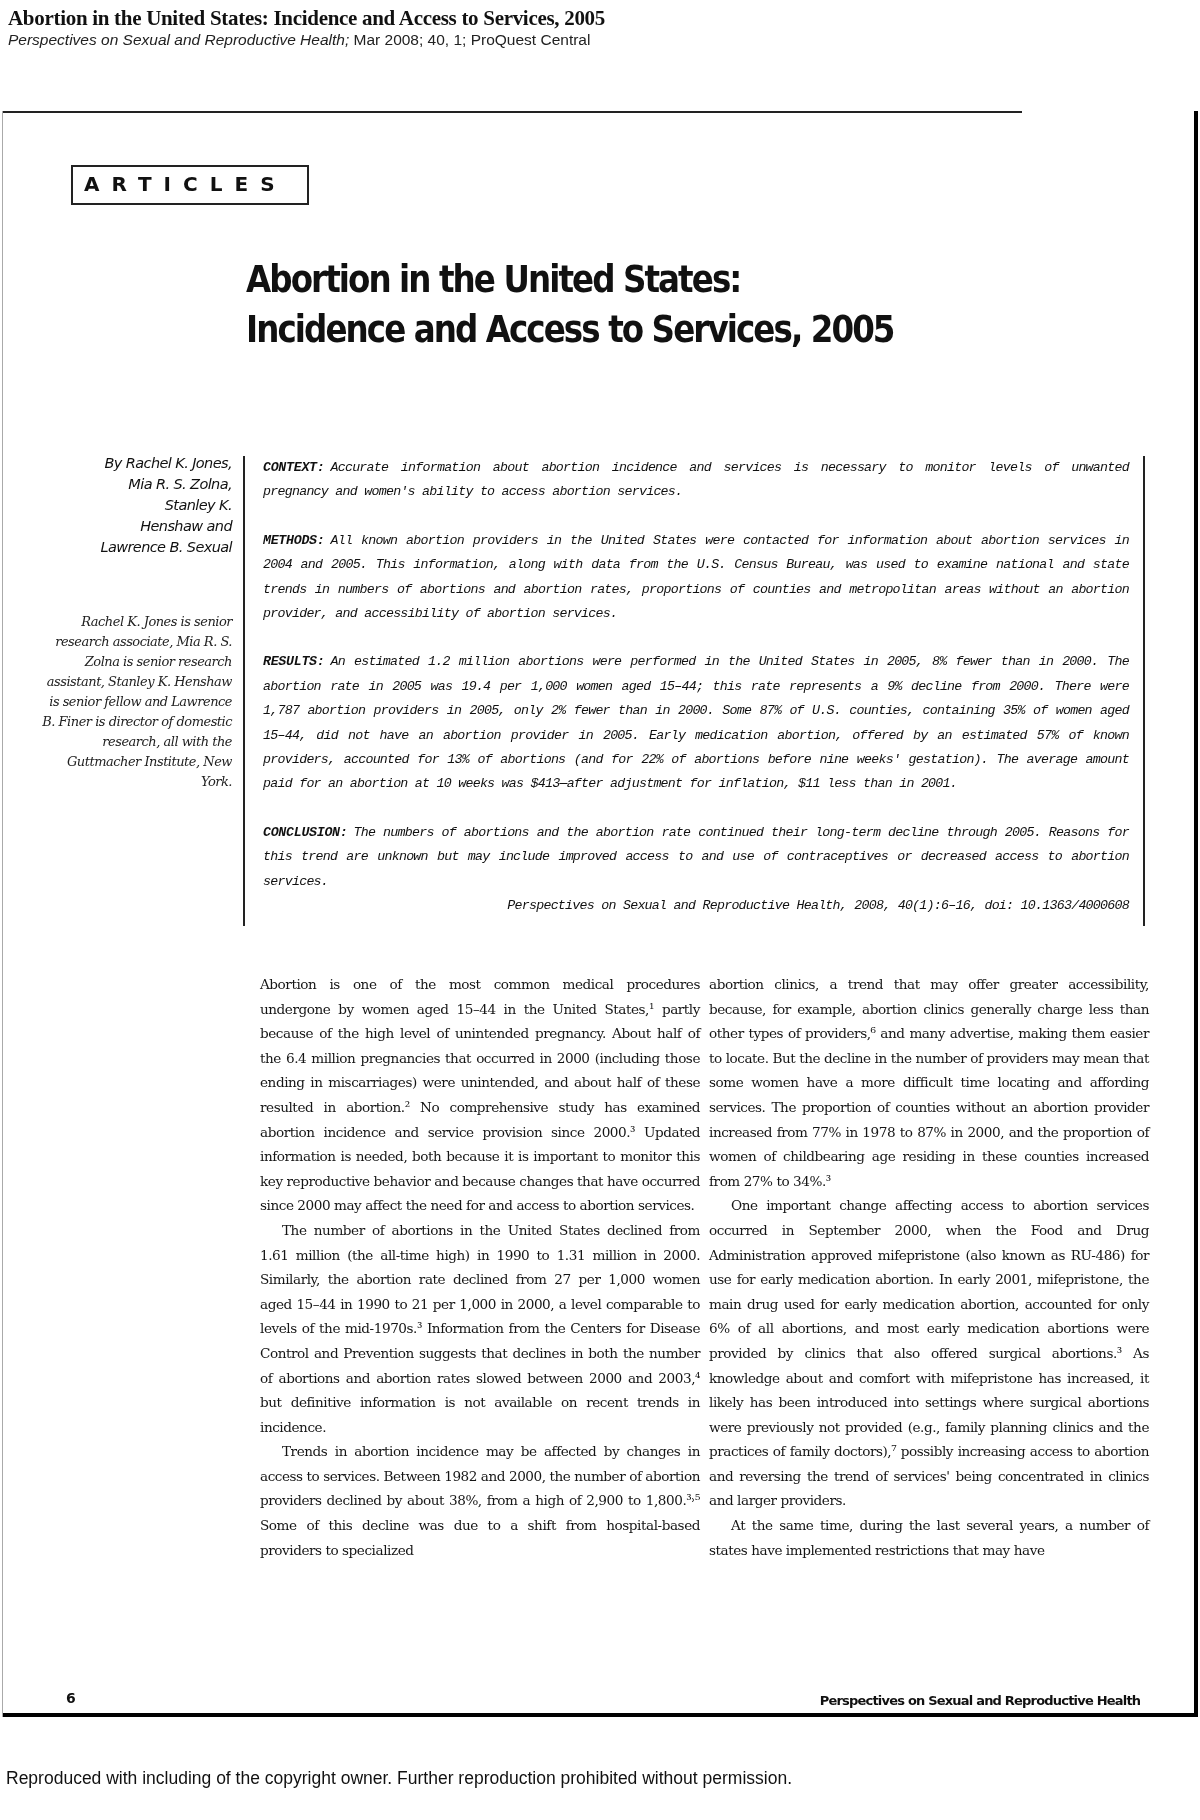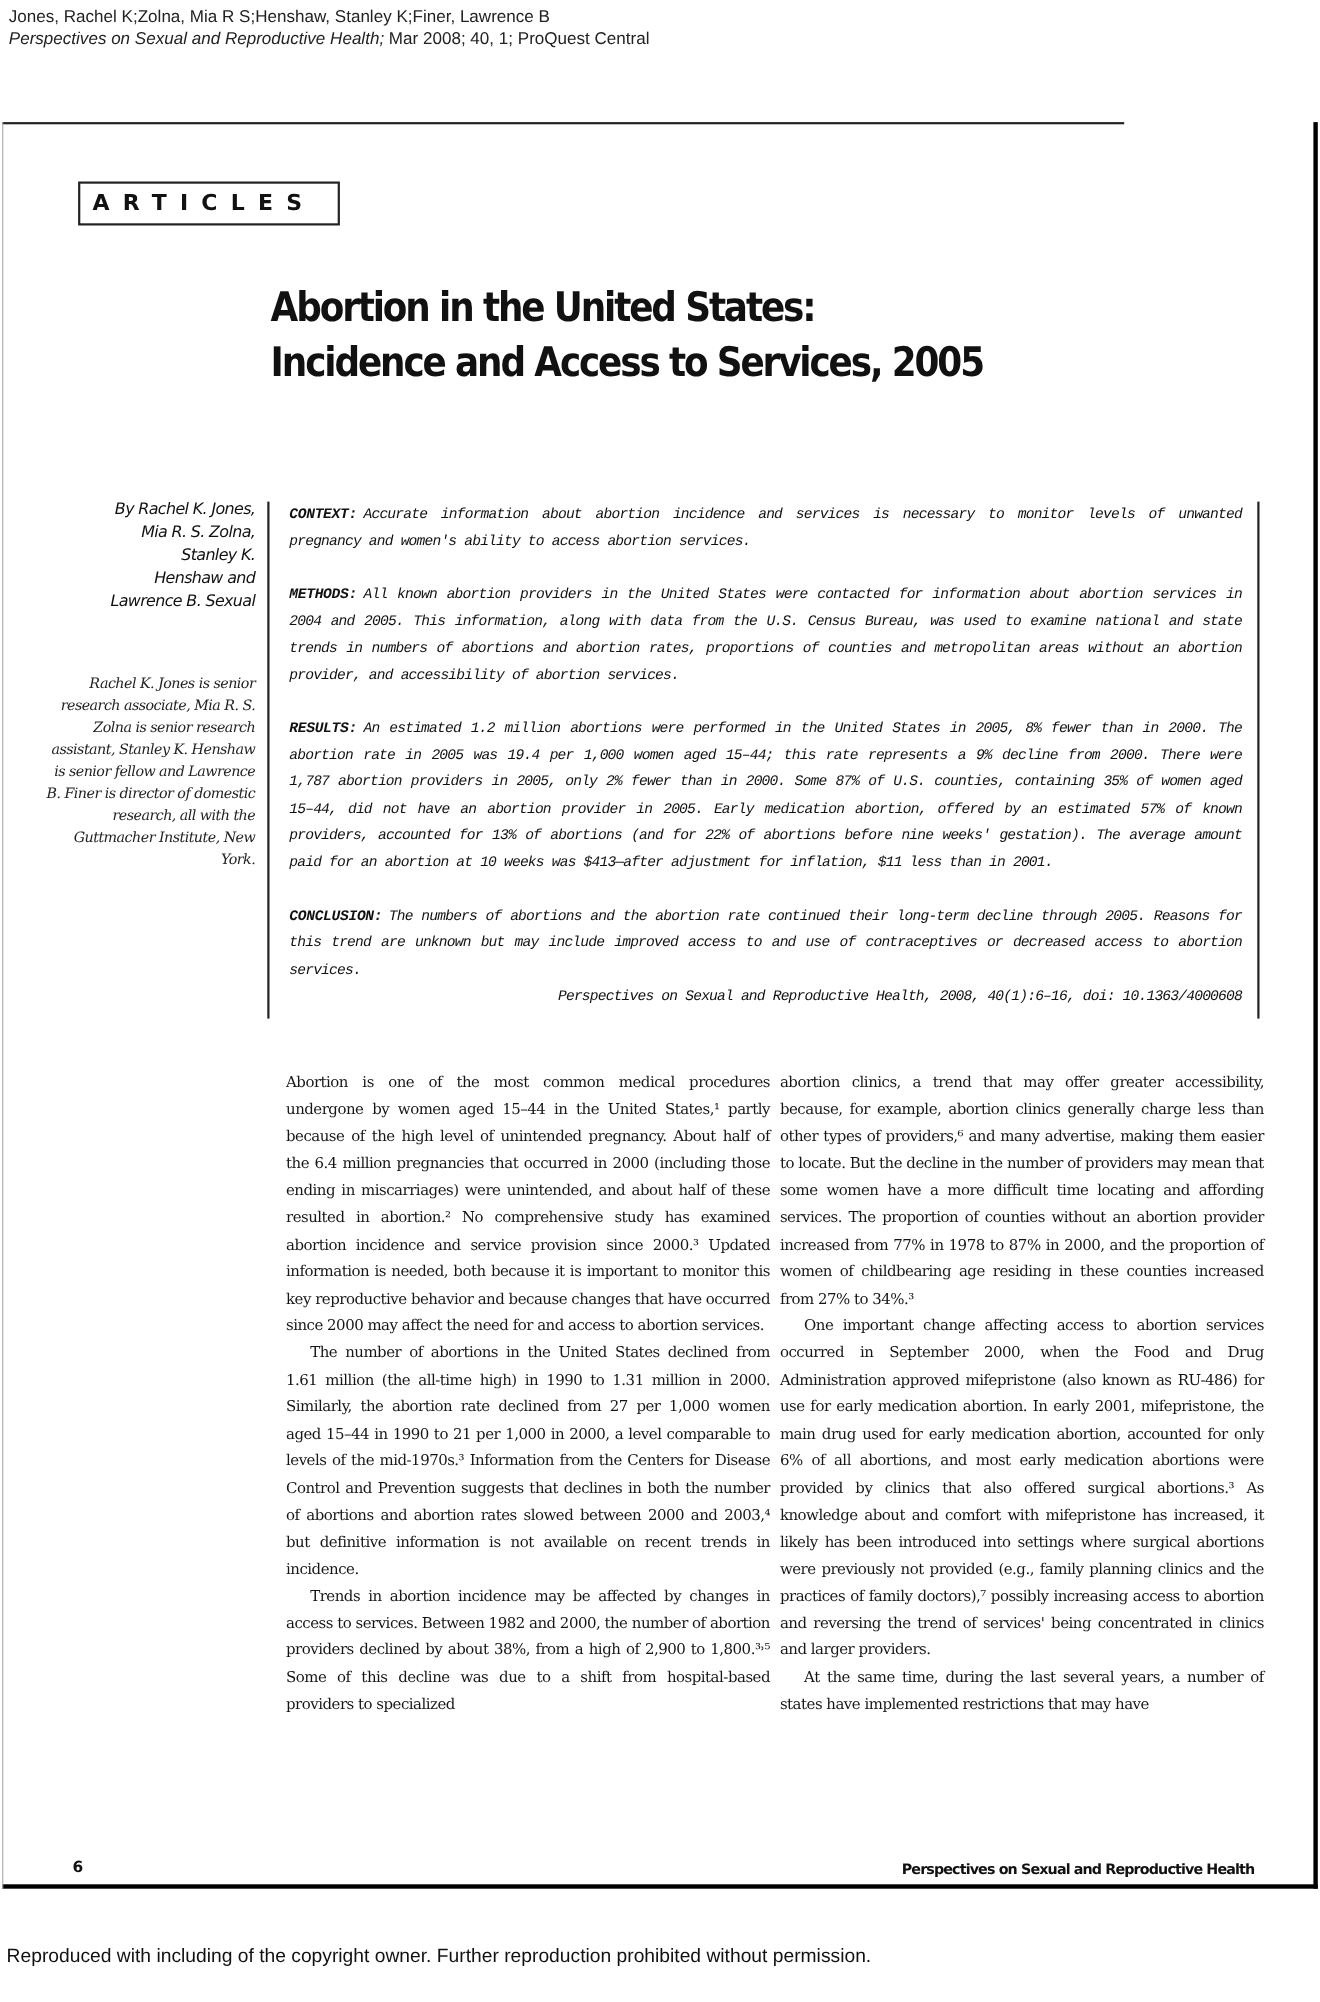--- a/index.html
+++ b/index.html
@@ -36,21 +36,21 @@
 
   .footer-page { position: absolute; left: 66px; top: 1690px; font-family: "DejaVu Sans", sans-serif; font-weight: bold; font-size: 14px; }
   .footer-journal { position: absolute; left: 810px; top: 1693px; width: 340px; text-align: center; font-family: "DejaVu Sans", sans-serif; font-weight: bold; font-size: 13px; letter-spacing: -0.8px; }
 
   .copyright { position: absolute; left: 6px; top: 1768px; font-family: "Liberation Sans", sans-serif; font-size: 17.5px; color: #111; }
 </style>
 </head>
 <body>
 
 <div class="cite-header">
-  <div class="cite-line">Jones, Rachel K;Zolna, Mia R S;Henshaw, Stanley K;Finer, Lawrence B</div>
+  <div class="cite-title">Abortion in the United States: Incidence and Access to Services, 2005</div>
   <div class="cite-line"><span class="it">Perspectives on Sexual and Reproductive Health;</span><span class="nit"> Mar 2008; 40, 1; ProQuest Central</span></div>
 </div>
 
 <div class="page-frame"></div>
 <div class="top-rule"></div>
 <div class="left-rule"></div>
 
 <div class="section-box"></div>
 <div class="section-label">ARTICLES</div>
 

